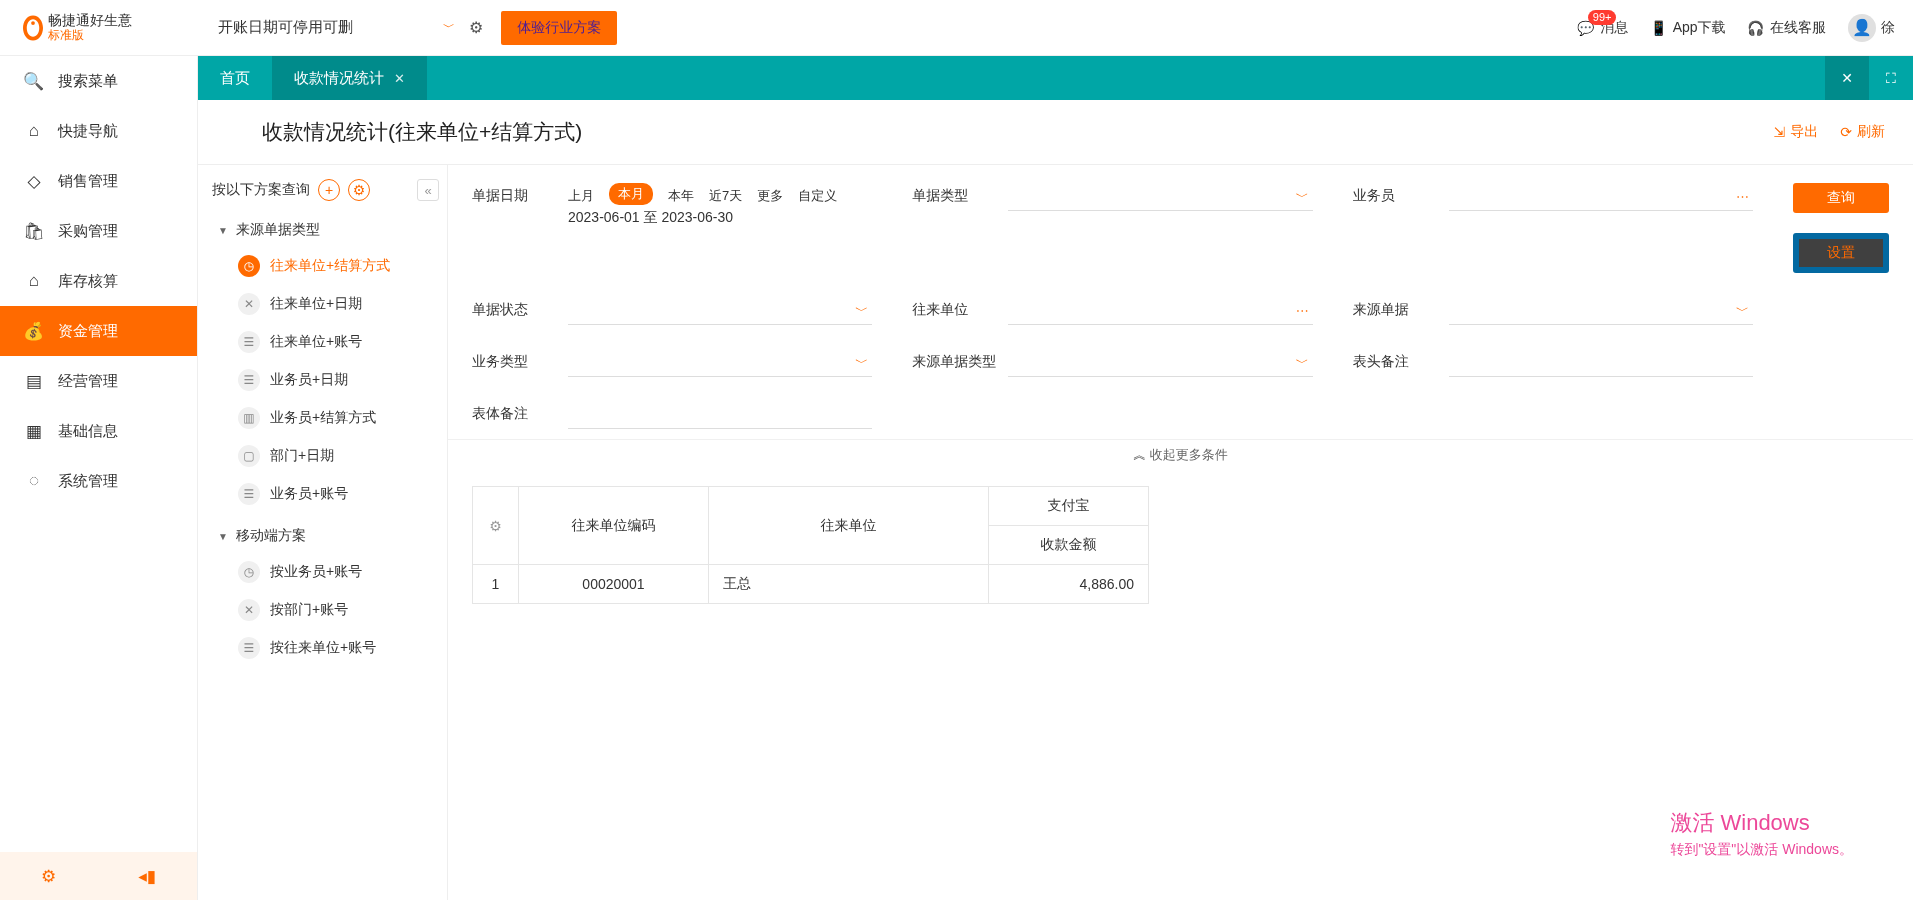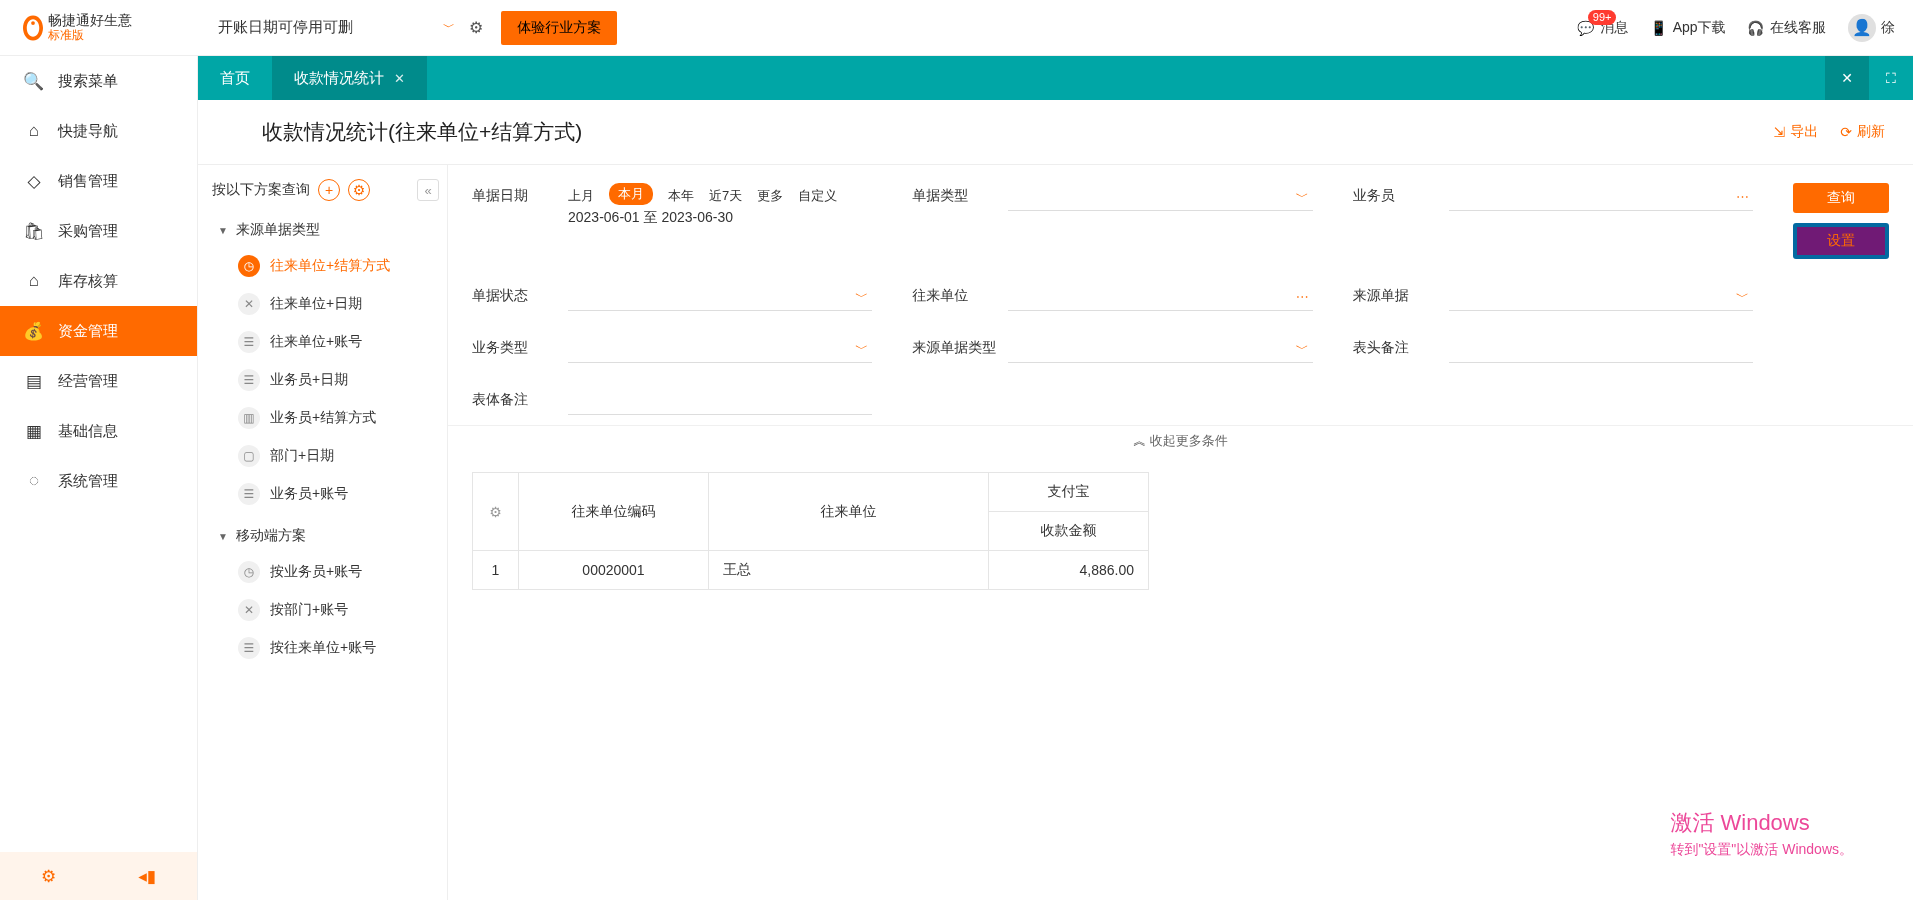--- a/index.html
+++ b/index.html
@@ -7,21 +7,21 @@
 
 
 .topbar { height:56px; display:flex; align-items:center; padding:0 18px; border-bottom:1px solid #eee; }
 .logo { display:flex; align-items:center; width:180px; }
 .logo-mark { width:30px; height:30px; color:#ff6a00; }
 .logo-text { font-size:14px; color:#333; display:flex; flex-direction:column; line-height:1.1; }
 .logo-sub { color:#ff6a00; font-size:12px; }
 .title-drop { margin-left:20px; display:flex; align-items:center; gap:90px; color:#333; font-size:15px; }
 .chev { color:#ff6a00; font-size:12px; }
 .gear-top { margin-left:14px; color:#555; font-size:16px; }
-.orange-btn { margin-left:18px; background:#ff6a00; color:#000000; border:none; padding:8px 16px; font-size:14px; border-radius:2px; cursor:pointer; }
+.orange-btn { margin-left:18px; background:#ff6a00; color:#4c1d95; border:none; padding:8px 16px; font-size:14px; border-radius:2px; cursor:pointer; }
 .top-right { margin-left:auto; display:flex; align-items:center; gap:22px; color:#333; font-size:14px; }
 .top-item { display:flex; align-items:center; gap:5px; cursor:pointer; position:relative; }
 .badge { position:absolute; top:-9px; left:10px; background:#ff3b30; color:#fff; font-size:11px; padding:0 5px; border-radius:8px; line-height:15px; }
 .avatar { width:28px; height:28px; border-radius:50%; background:#e0e0e0; display:flex; align-items:center; justify-content:center; color:#aaa; font-size:16px; }
 
 
 .layout { display:flex; height:calc(100% - 56px); }
 .sidebar { width:198px; border-right:1px solid #eee; display:flex; flex-direction:column; }
 .side-item { display:flex; align-items:center; gap:14px; padding:15px 24px; cursor:pointer; font-size:15px; color:#333; }
 .side-item.active { background:#ff6a00; color:#fff; }
@@ -63,23 +63,23 @@
 .filter-form { padding:18px 24px 10px; display:grid; grid-template-columns:repeat(3,1fr) 96px; gap:24px 40px; align-items:start; }
 .fld { display:flex; align-items:flex-start; gap:12px; }
 .fld-lbl { width:84px; color:#333; font-size:14px; padding-top:4px; flex-shrink:0; }
 .fld-ctrl { flex:1; }
 .date-row { display:flex; align-items:flex-end; gap:15px; font-size:14px; color:#333; flex-wrap:wrap; }
 .date-pill { background:#ff6a00; color:#fff; padding:2px 9px; border-radius:10px; font-size:13px; }
 .date-opt { color:#333; cursor:pointer; font-size:13px; }
 .date-sub { color:#333; font-size:14px; margin-top:4px; }
 .sel-line { border-bottom:1px solid #ddd; height:28px; display:flex; align-items:center; justify-content:flex-end; color:#ff6a00; font-size:13px; padding-right:4px; }
 .sel-line.gray { color:#999; }
-.btn-col { display:flex; flex-direction:column; gap:10px; align-items:stretch; }
+.btn-col { display:flex; flex-direction:column; gap:20px; align-items:stretch; }
 .q-btn { background:#ff6a00; color:#fff; border:none; border-radius:3px; padding:6px 0; font-size:14px; cursor:pointer; }
-.s-btn { background:#701a75; color:#ff6a00; border:4px solid #0369a1; border-radius:3px; padding:5px 0; font-size:14px; cursor:pointer; }
+.s-btn { background:#404040; color:#ff6a00; border:6px solid #0369a1; border-radius:3px; padding:5px 0; font-size:14px; cursor:pointer; }
 .collapse-bar { text-align:center; padding:6px 0; color:#666; font-size:13px; cursor:pointer; border-top:1px solid #f0f0f0; }
 
 
 .table-zone { padding:16px 24px 0; overflow:auto; }
 table { border-collapse:collapse; }
 th,td { border:1px solid #e5e5e5; padding:10px 14px; font-size:14px; text-align:center; background:#fff; }
 th { color:#333; font-weight:normal; }
 .gear-cell { width:46px; color:#999; }
 .num-cell { text-align:right; }
 

